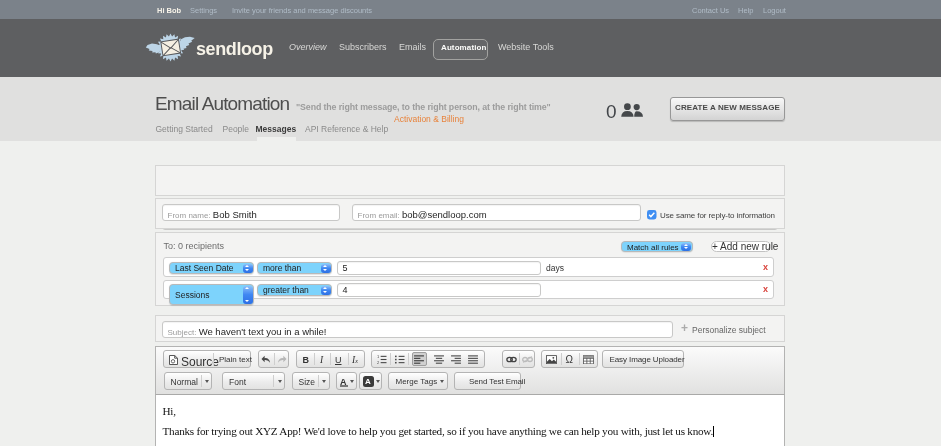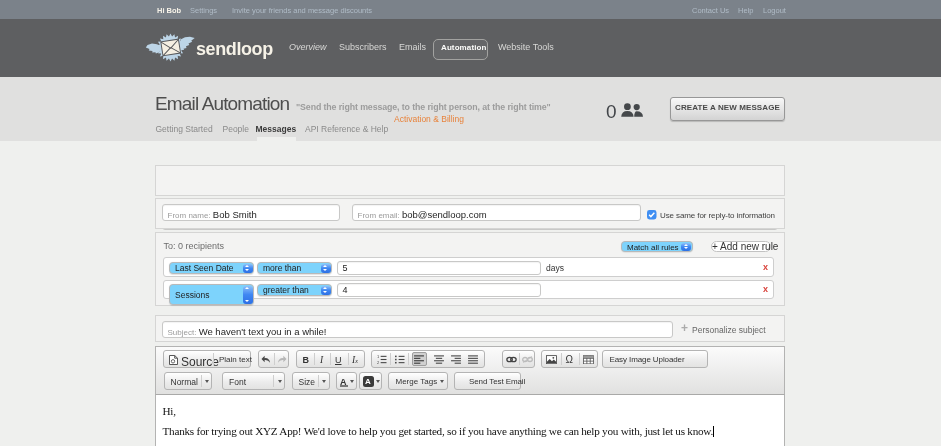--- a/index.html
+++ b/index.html
@@ -267,21 +267,21 @@
       <g stroke="#555" stroke-width="0.9">
         <rect x="0.5" y="0.5" width="11" height="9" fill="#fff"></rect>
         <line x1="0.5" y1="3.5" x2="11.5" y2="3.5"></line>
         <line x1="0.5" y1="6.5" x2="11.5" y2="6.5"></line>
         <line x1="4.2" y1="0.5" x2="4.2" y2="9.5"></line>
         <line x1="7.9" y1="0.5" x2="7.9" y2="9.5"></line>
       </g>
       <rect x="0.5" y="0.5" width="11" height="2.7" fill="#999"></rect>
     </svg>
 </div>
-<div class="tbtn abs" style="left:602px;top:350px;width:106px;">
+<div class="tbtn abs" style="left:602px;top:350px;width:82px;">
     <span class="cap" style="left:6.5px;font-size:8px;letter-spacing:-0.1px;">Easy Image Uploader</span>
   </div>
 
 <div class="tbtn abs" style="left:163.5px;top:372px;width:48.5px;">
   <span class="cap" style="left:6px;">Normal</span>
   <div class="sep" style="left:36px;"></div>
   <div class="caret" style="left:40px;top:7px;"></div>
 </div>
 <div class="tbtn abs" style="left:222px;top:372px;width:63px;">
   <span class="cap" style="left:6px;">Font</span>

